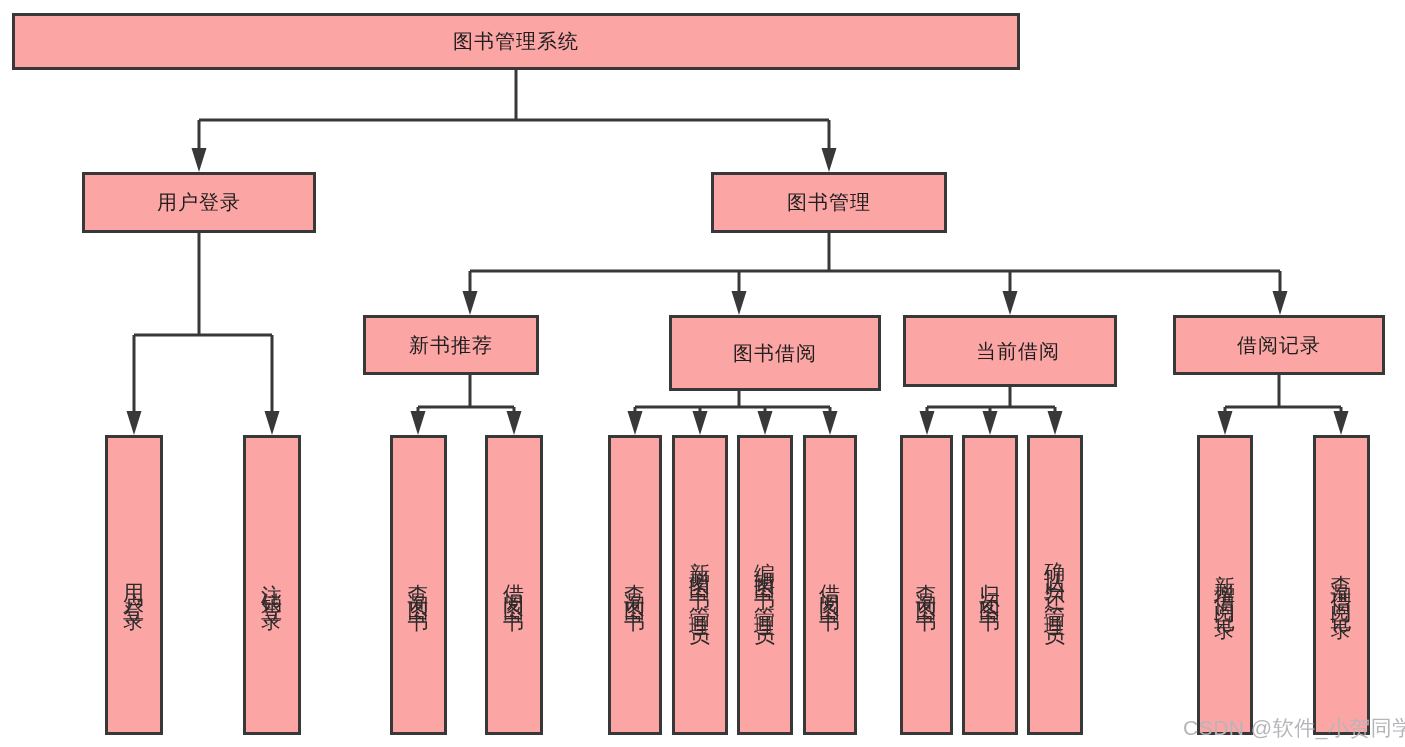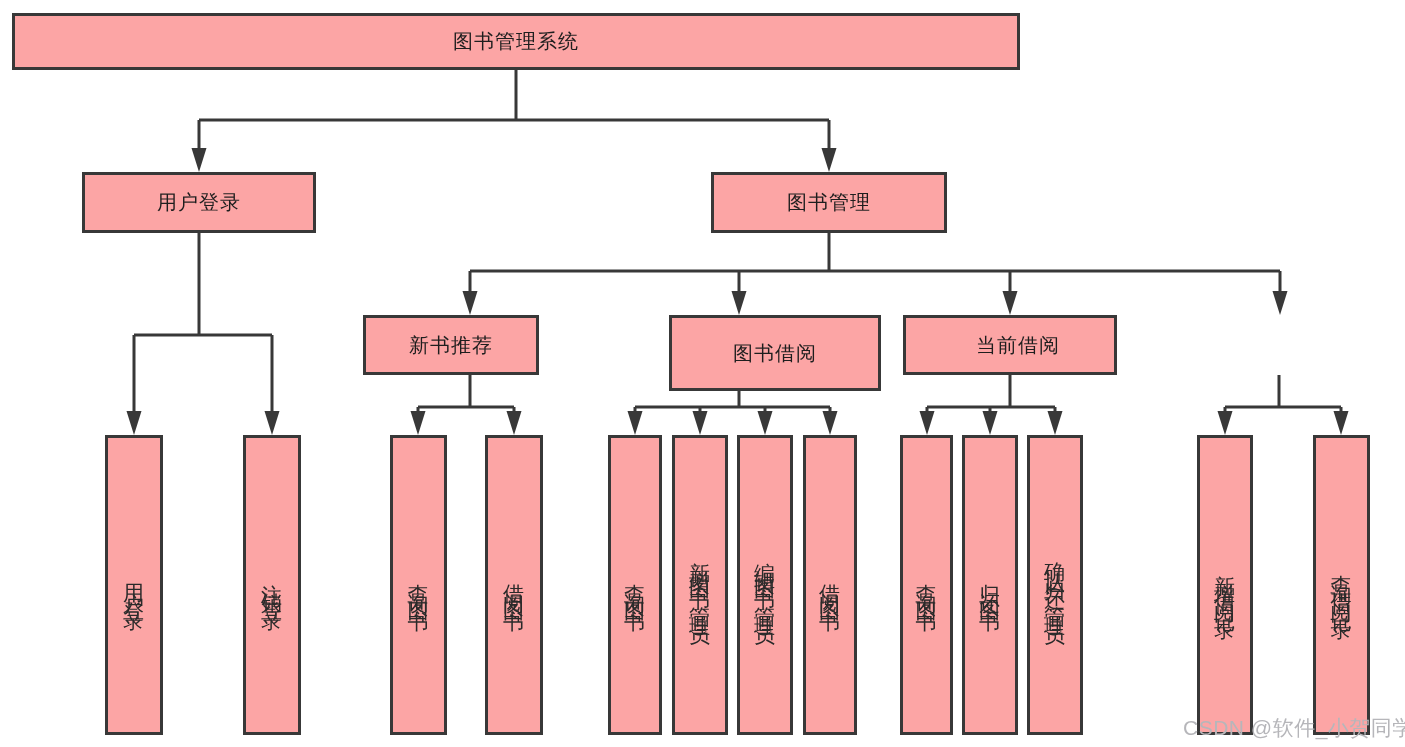--- a/index.html
+++ b/index.html
@@ -108,22 +108,25 @@
   <div class="node h-node" style="left:711px; top:172px; width:236px; height:61px;">
     <span>图书管理</span>
   </div>
 
   <div class="node h-node" style="left:363px; top:315px; width:176px; height:60px;">
     <span>新书推荐</span>
   </div>
   <div class="node h-node" style="left:633px; top:315px; width:212px; height:76px;margin-left:36px;">
     <span>图书借阅</span>
   </div>
-  <div class="node h-node" style="left:903px; top:315px; width:214px; height:60px;padding-left:16px;">
+  <div class="node h-node" style="left:903px; top:315px; width:214px; height:72px;padding-left:16px;">
     <span>当前借阅</span>
+  </div>
+  <div class="node h-node" style="left:1173px; top:315px; width:212px; height:60px;">
+    <span>借阅记录</span>
   </div>
 
   <div class="node v-node" style="left:105px; top:435px; width:58px; height:300px;">
     <span>用户登录</span>
   </div>
   <div class="node v-node" style="left:243px; top:435px; width:58px; height:300px;">
     <span>注销登录</span>
   </div>
 
   <div class="node v-node" style="left:390px; top:435px; width:57px; height:300px;">

